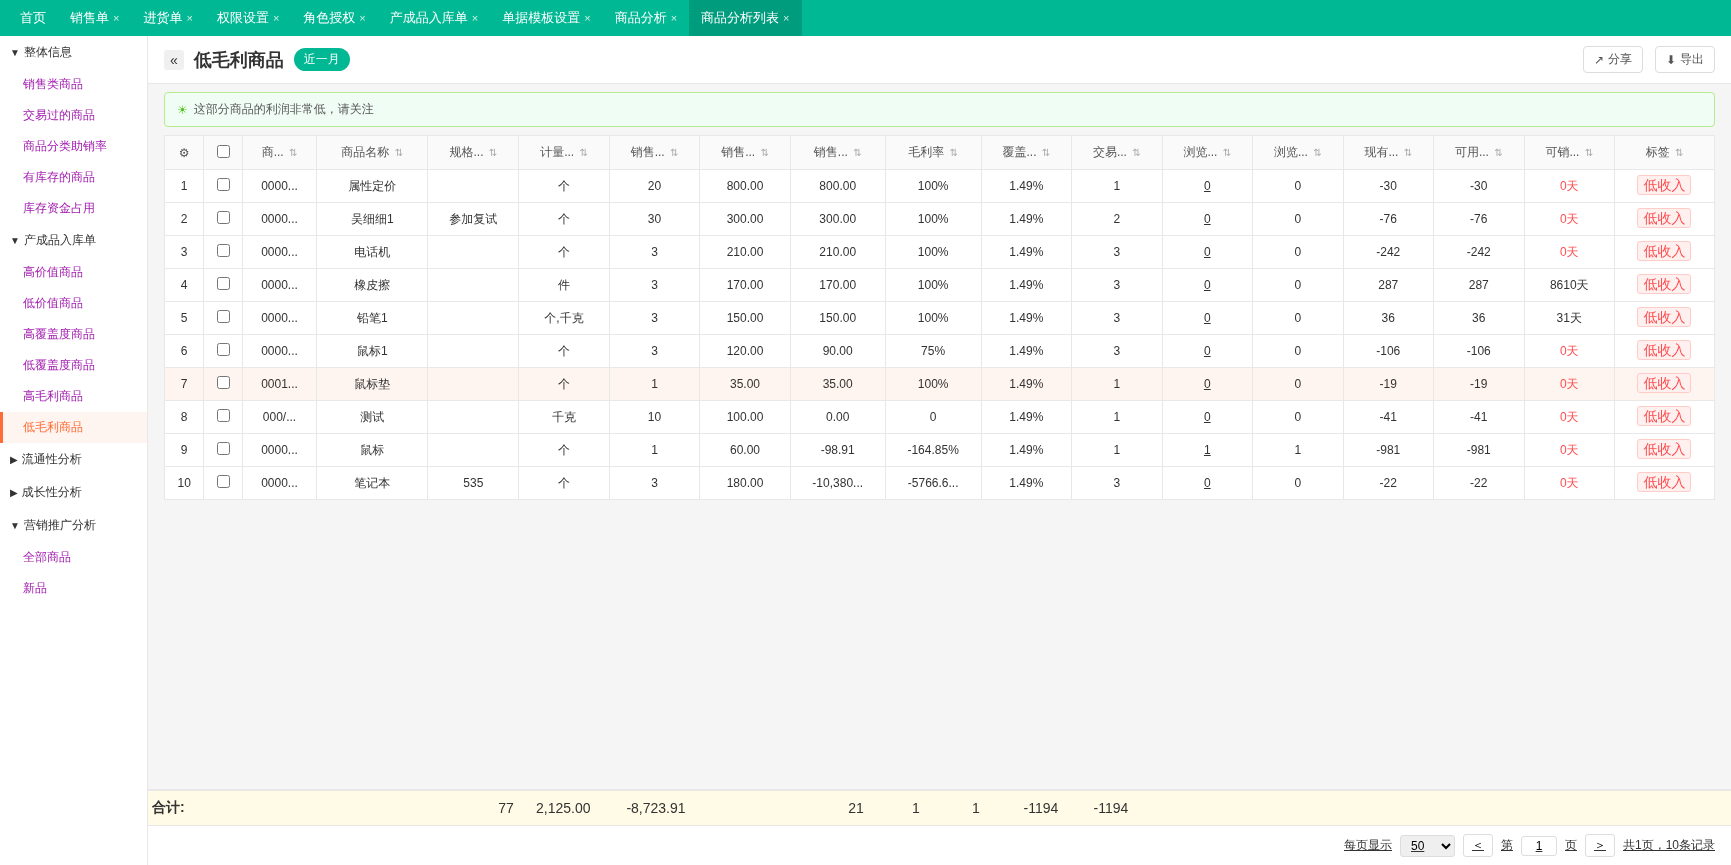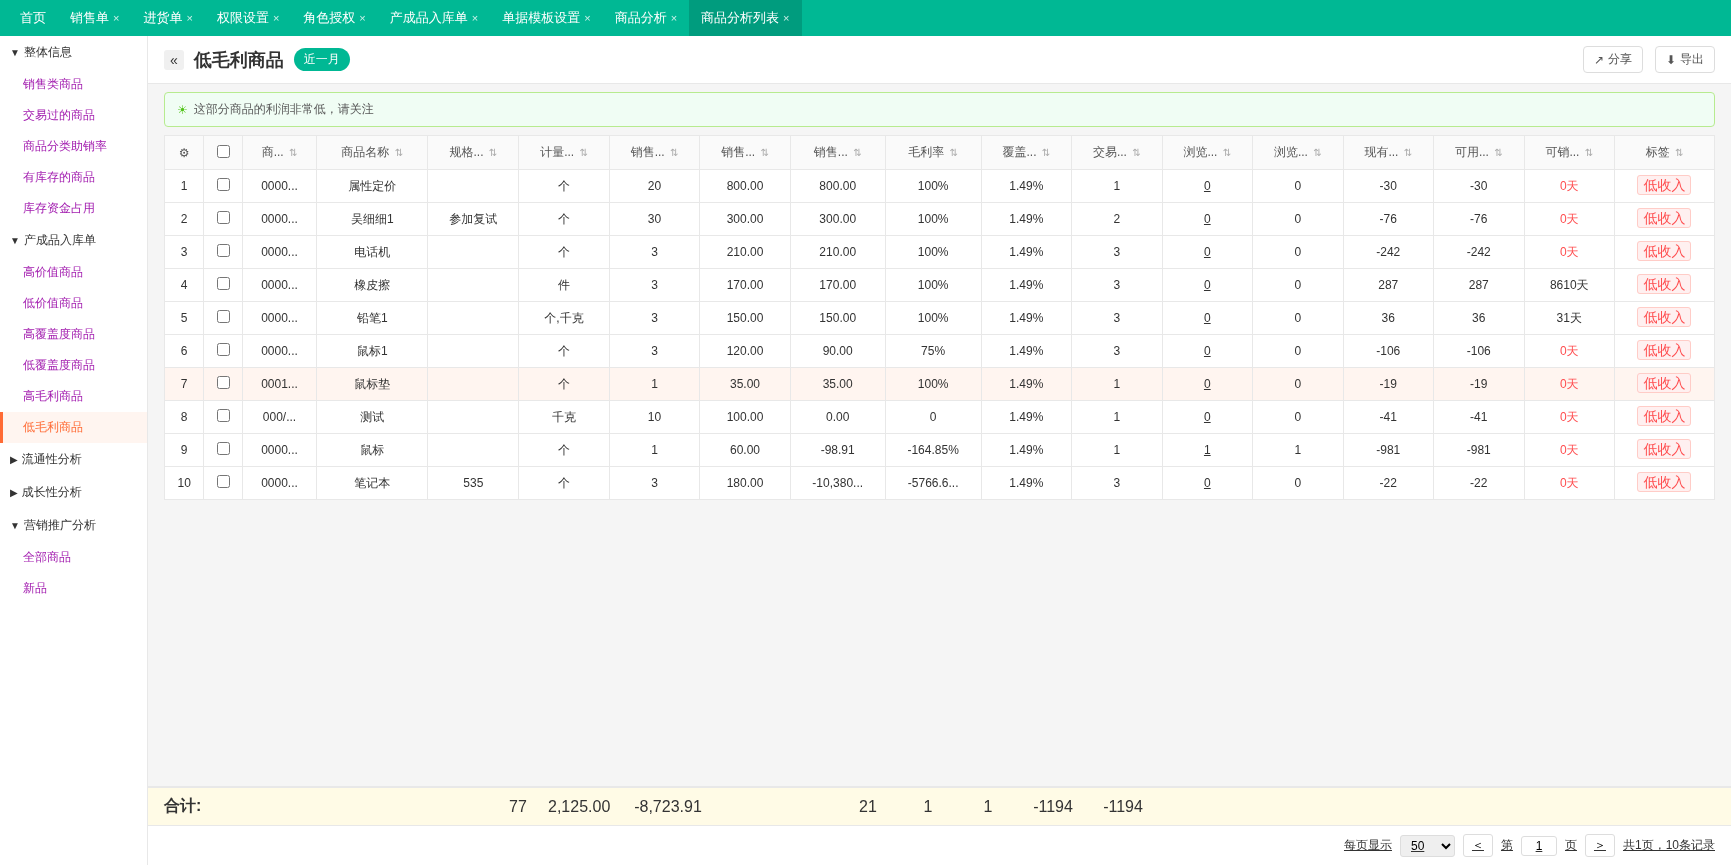--- a/index.html
+++ b/index.html
@@ -179,24 +179,24 @@
       border-radius: 3px;
       padding: 1px 5px;
       font-size: 14px;
     }
     .underline-link { text-decoration: underline; cursor: pointer; }
 
     
     .table-footer {
       background: #fffbe6;
       border-top: 2px solid #e8e8e8;
-      padding: 8px 16px;
-      display: flex;
-      align-items: center;
-      font-size: 16px;
+      padding: 8px 4px;
+      display: flex;
+      align-items: center;
+      font-size: 14px;
     }
     .table-footer .total-label { font-weight: bold; min-width: 60px; }
 
     
     .pagination-bar {
       background: #fff;
       border-top: 1px solid #e8e8e8;
       padding: 8px 16px;
       display: flex;
       align-items: center;

